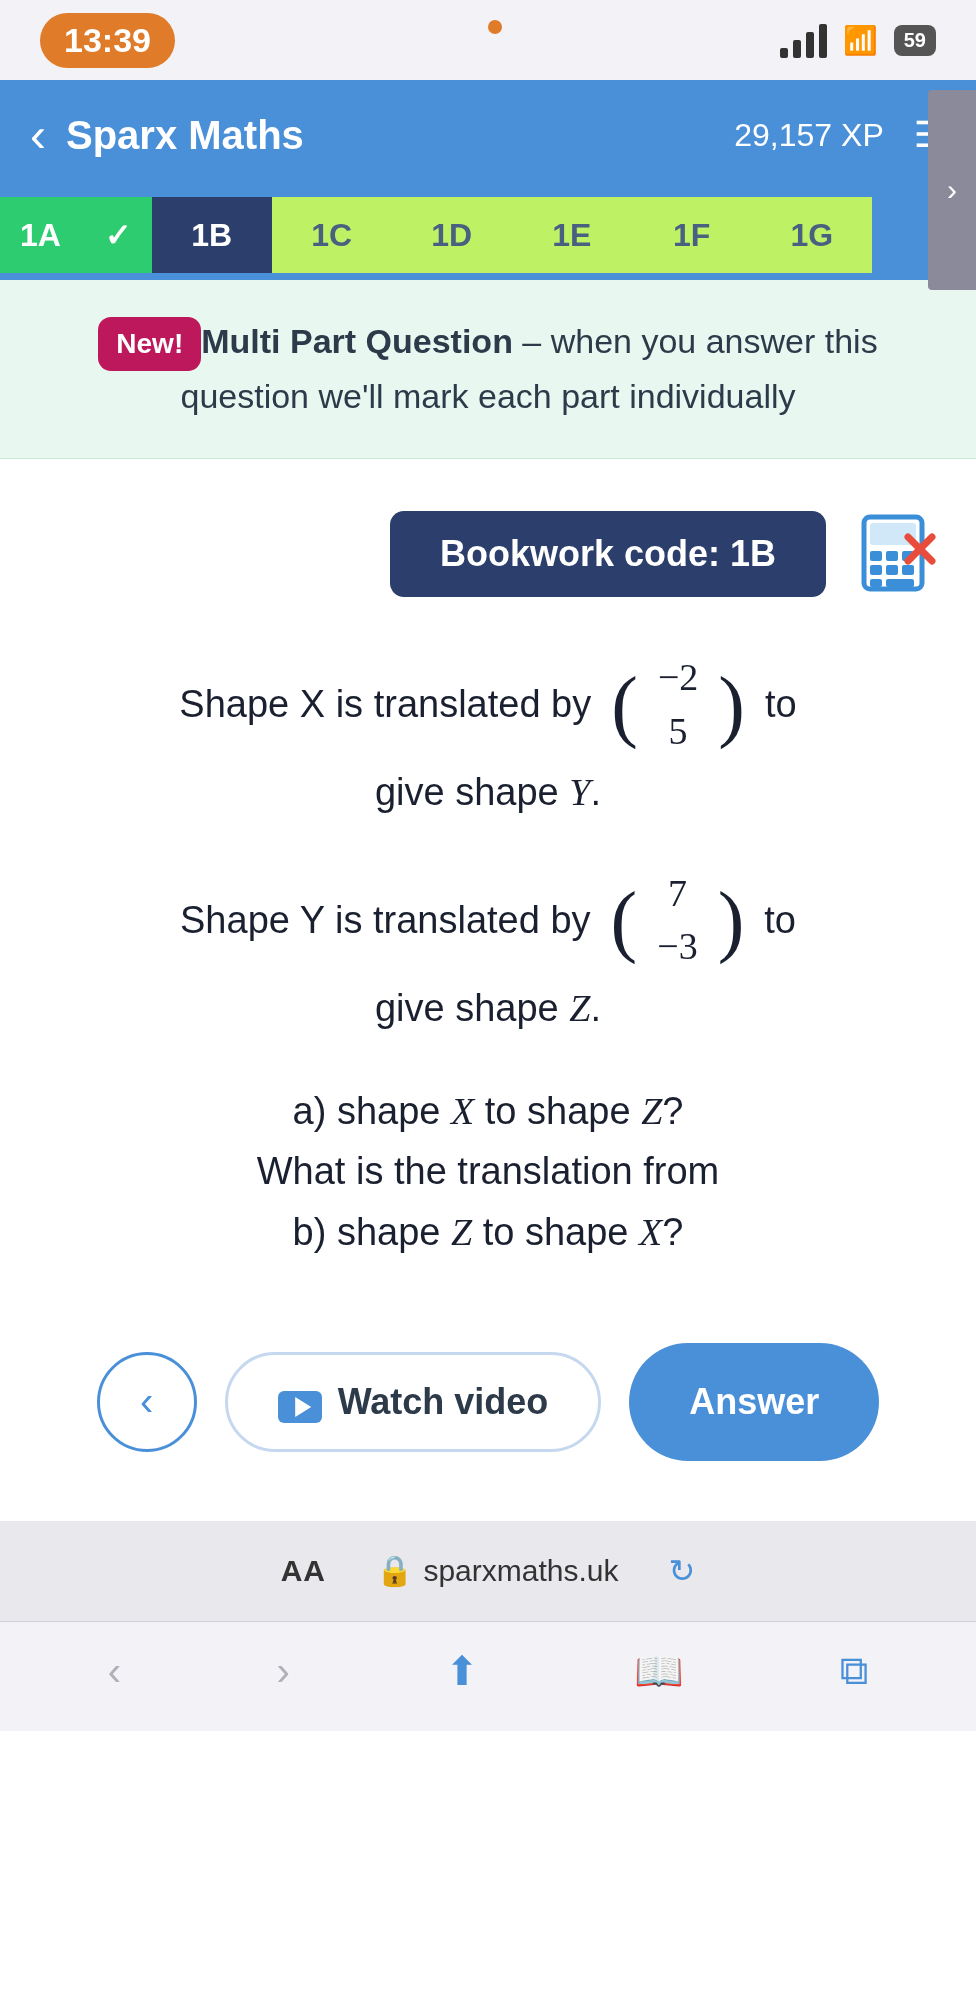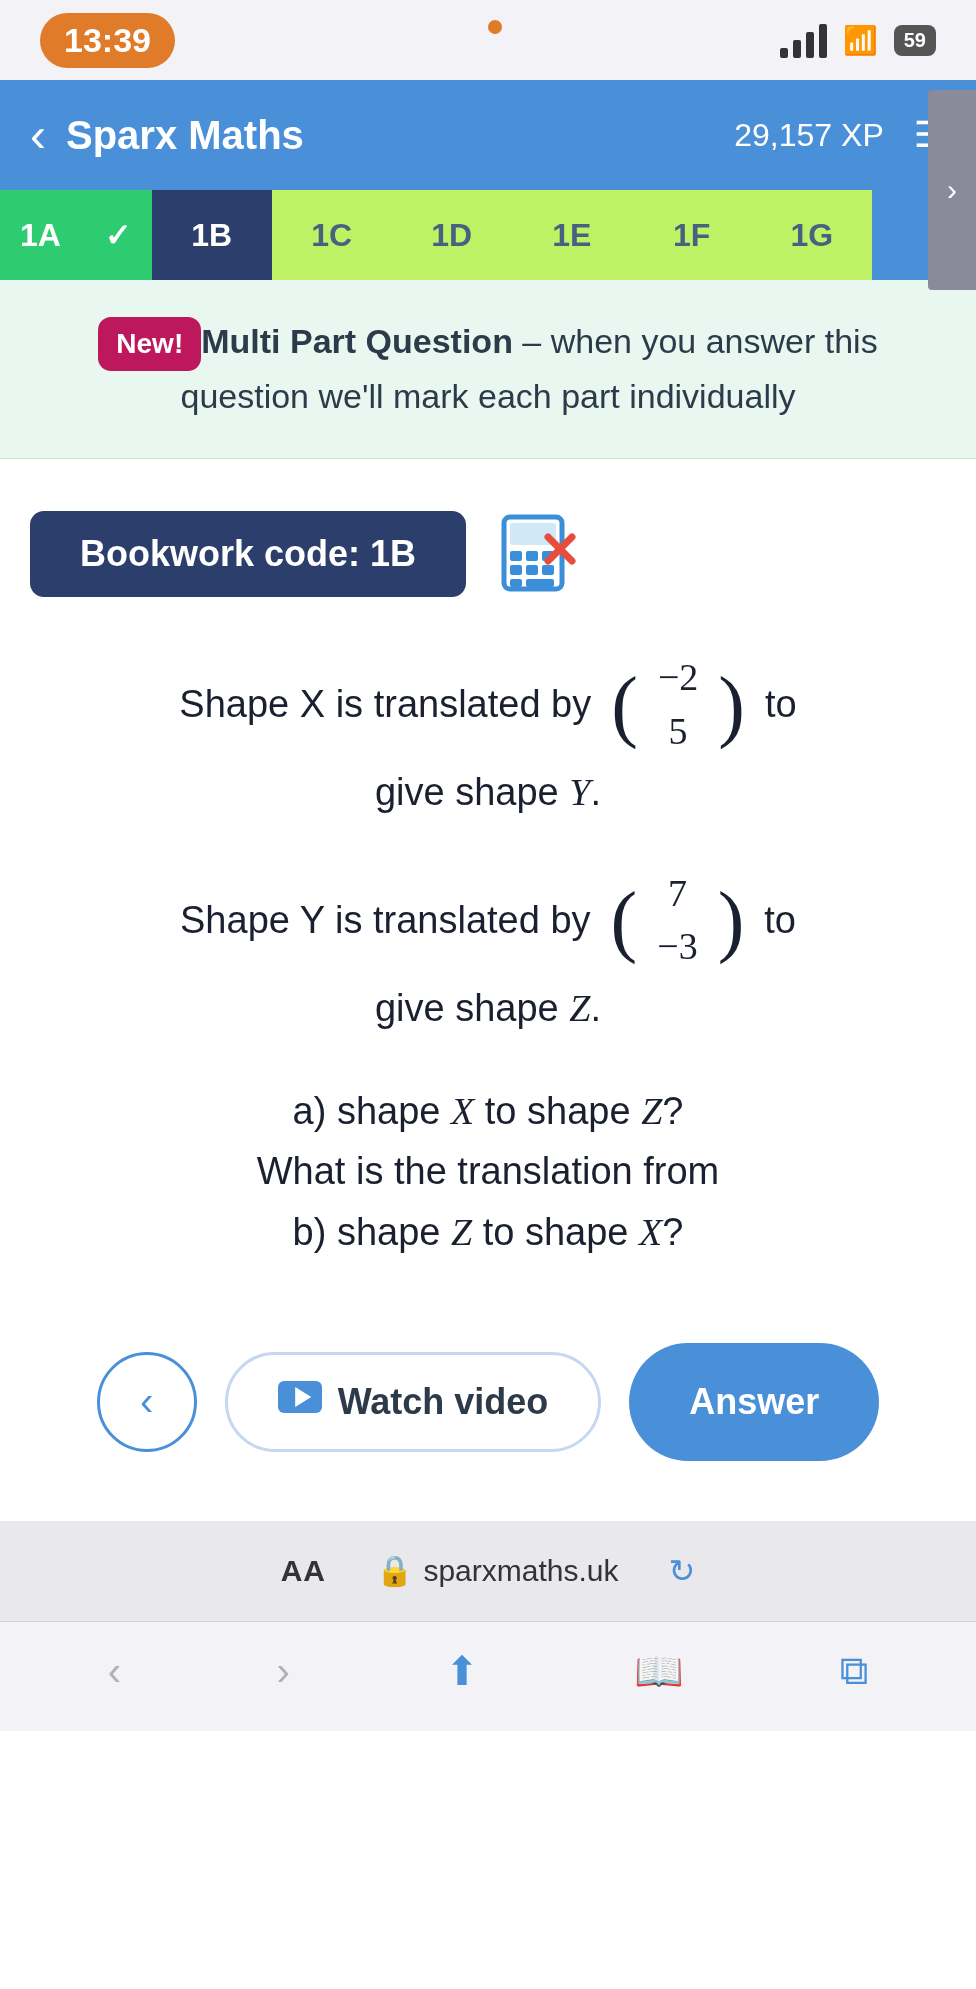--- a/index.html
+++ b/index.html
@@ -123,21 +123,21 @@
     
     .tabs-container {
       background: #4a90d9;
       display: flex;
       align-items: center;
       padding: 0 0 0 0;
       height: 90px;
       overflow: hidden;
     }
     .tab {
-      height: 90px;
+      height: 76px;
       display: flex;
       align-items: center;
       justify-content: center;
       font-size: 32px;
       font-weight: 700;
       min-width: 120px;
       padding: 0 20px;
       cursor: pointer;
       gap: 36px;
     }
@@ -180,21 +180,21 @@
       vertical-align: middle;
     }
     .new-banner strong {
       font-weight: 700;
     }
 
     
     .bookwork-row {
       display: flex;
       align-items: center;
-      justify-content: flex-start;
+      justify-content: flex-end;
       gap: 30px;
       padding: 50px 30px 30px;
     }
     .bookwork-code {
       background: #2c3e6b;
       color: #fff;
       font-size: 36px;
       font-weight: 600;
       padding: 22px 50px;
       border-radius: 14px;
@@ -297,21 +297,21 @@
     .btn-watch {
       background: #fff;
       border: 3px solid #c5d8f0;
       border-radius: 60px;
       padding: 26px 50px;
       font-size: 36px;
       font-weight: 600;
       color: #2d3a4a;
       cursor: pointer;
       display: flex;
-      align-items: flex-start;
+      align-items: flex-end;
       gap: 16px;
     }
     .btn-watch .video-icon {
       display: inline-block;
       width: 44px;
       height: 32px;
       background: #4a90d9;
       border-radius: 6px;
       position: relative;
     }

